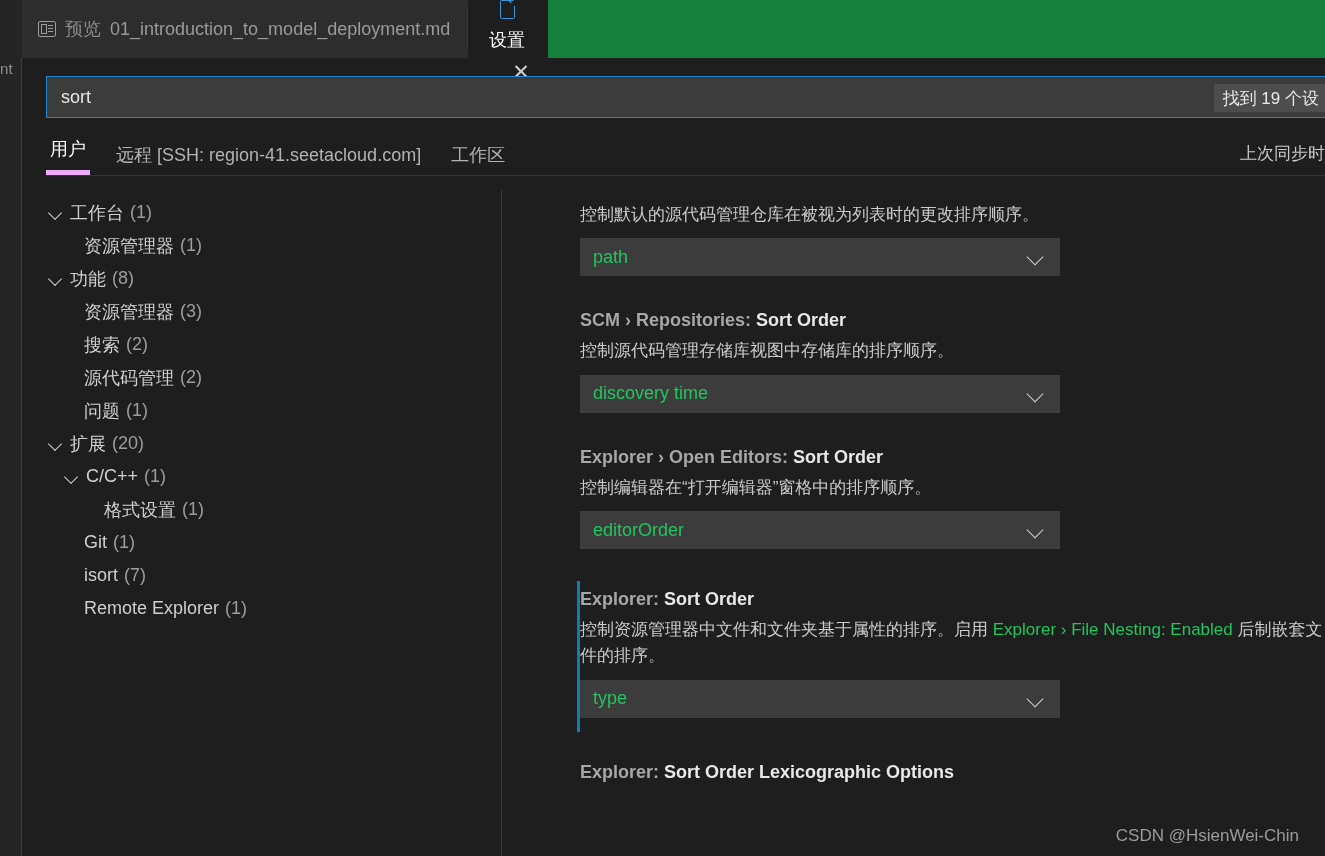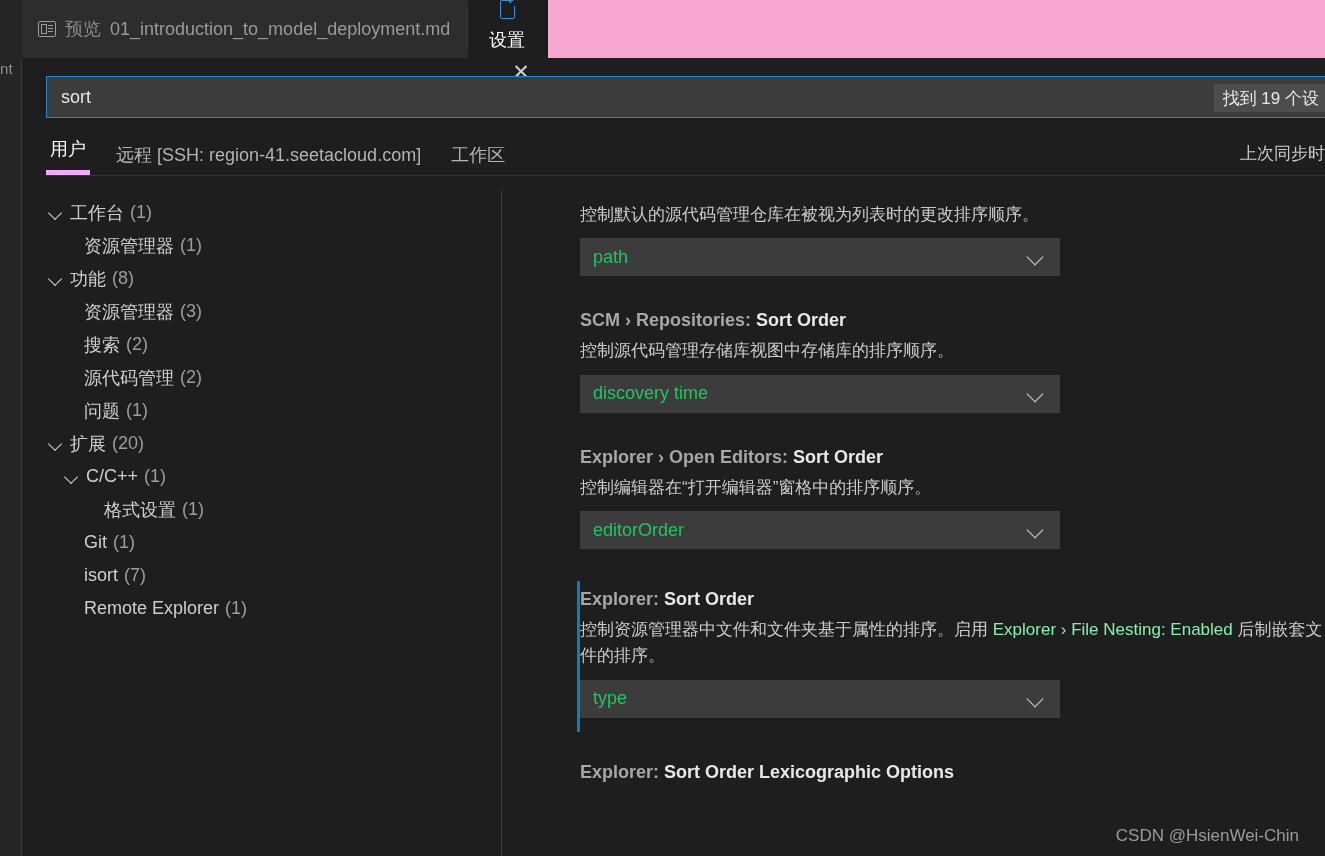--- a/index.html
+++ b/index.html
@@ -22,21 +22,21 @@
     white-space: nowrap; overflow: hidden;
   }
   .edge-vline {
     position: absolute; left: 21px; top: 58px; width: 1px; height: 798px;
     background: #3c3c3c;
   }
 
   
   .tabbar {
     position: absolute; left: 22px; top: 0; right: 0; height: 58px;
-    background: #f9a8d4; display: flex; align-items: flex-start;
+    background: #15803d; display: flex; align-items: flex-start;
   }
   .tab {
     display: flex; align-items: center; gap: 9px;
     padding: 0 18px 0 16px; height: 58px; position: relative;
     font-size: 18px; white-space: nowrap; cursor: pointer;
   }
   .tab.inactive { background: #2d2d2d; color: #9a9a9a; }
   .tab.active   { background: #1e1e1e; color: #ffffff; flex-direction: column; }
   .tab.inactive::after {
     content: ""; position: absolute; right: 0; top: 8px; bottom: 8px;
@@ -152,21 +152,21 @@
   }
   .setting-title {
     font-size: 18px; font-weight: bold; color: #a7a7a7; margin-bottom: 7px;
     white-space: nowrap;
   }
   .setting-title .strong { color: #e8e8e8; }
   .setting-desc {
     font-size: 17px; color: #cccccc; line-height: 1.55; margin-bottom: 10px;
     max-width: 790px;
   }
-  .setting-desc .link { color: #86efac; }
+  .setting-desc .link { color: #22c55e; }
   .select {
     width: 480px; height: 38px; background: #3c3c3c; border: 1px solid #3c3c3c;
     display: flex; align-items: center; justify-content: space-between;
     padding: 0 14px 0 12px; cursor: pointer;
   }
   .select-value { font-size: 18px; color: #22c55e; }
   .chev-down {
     width: 14px; height: 14px; position: relative; flex: none; margin-right: 2px;
   }
   .chev-down::before {

